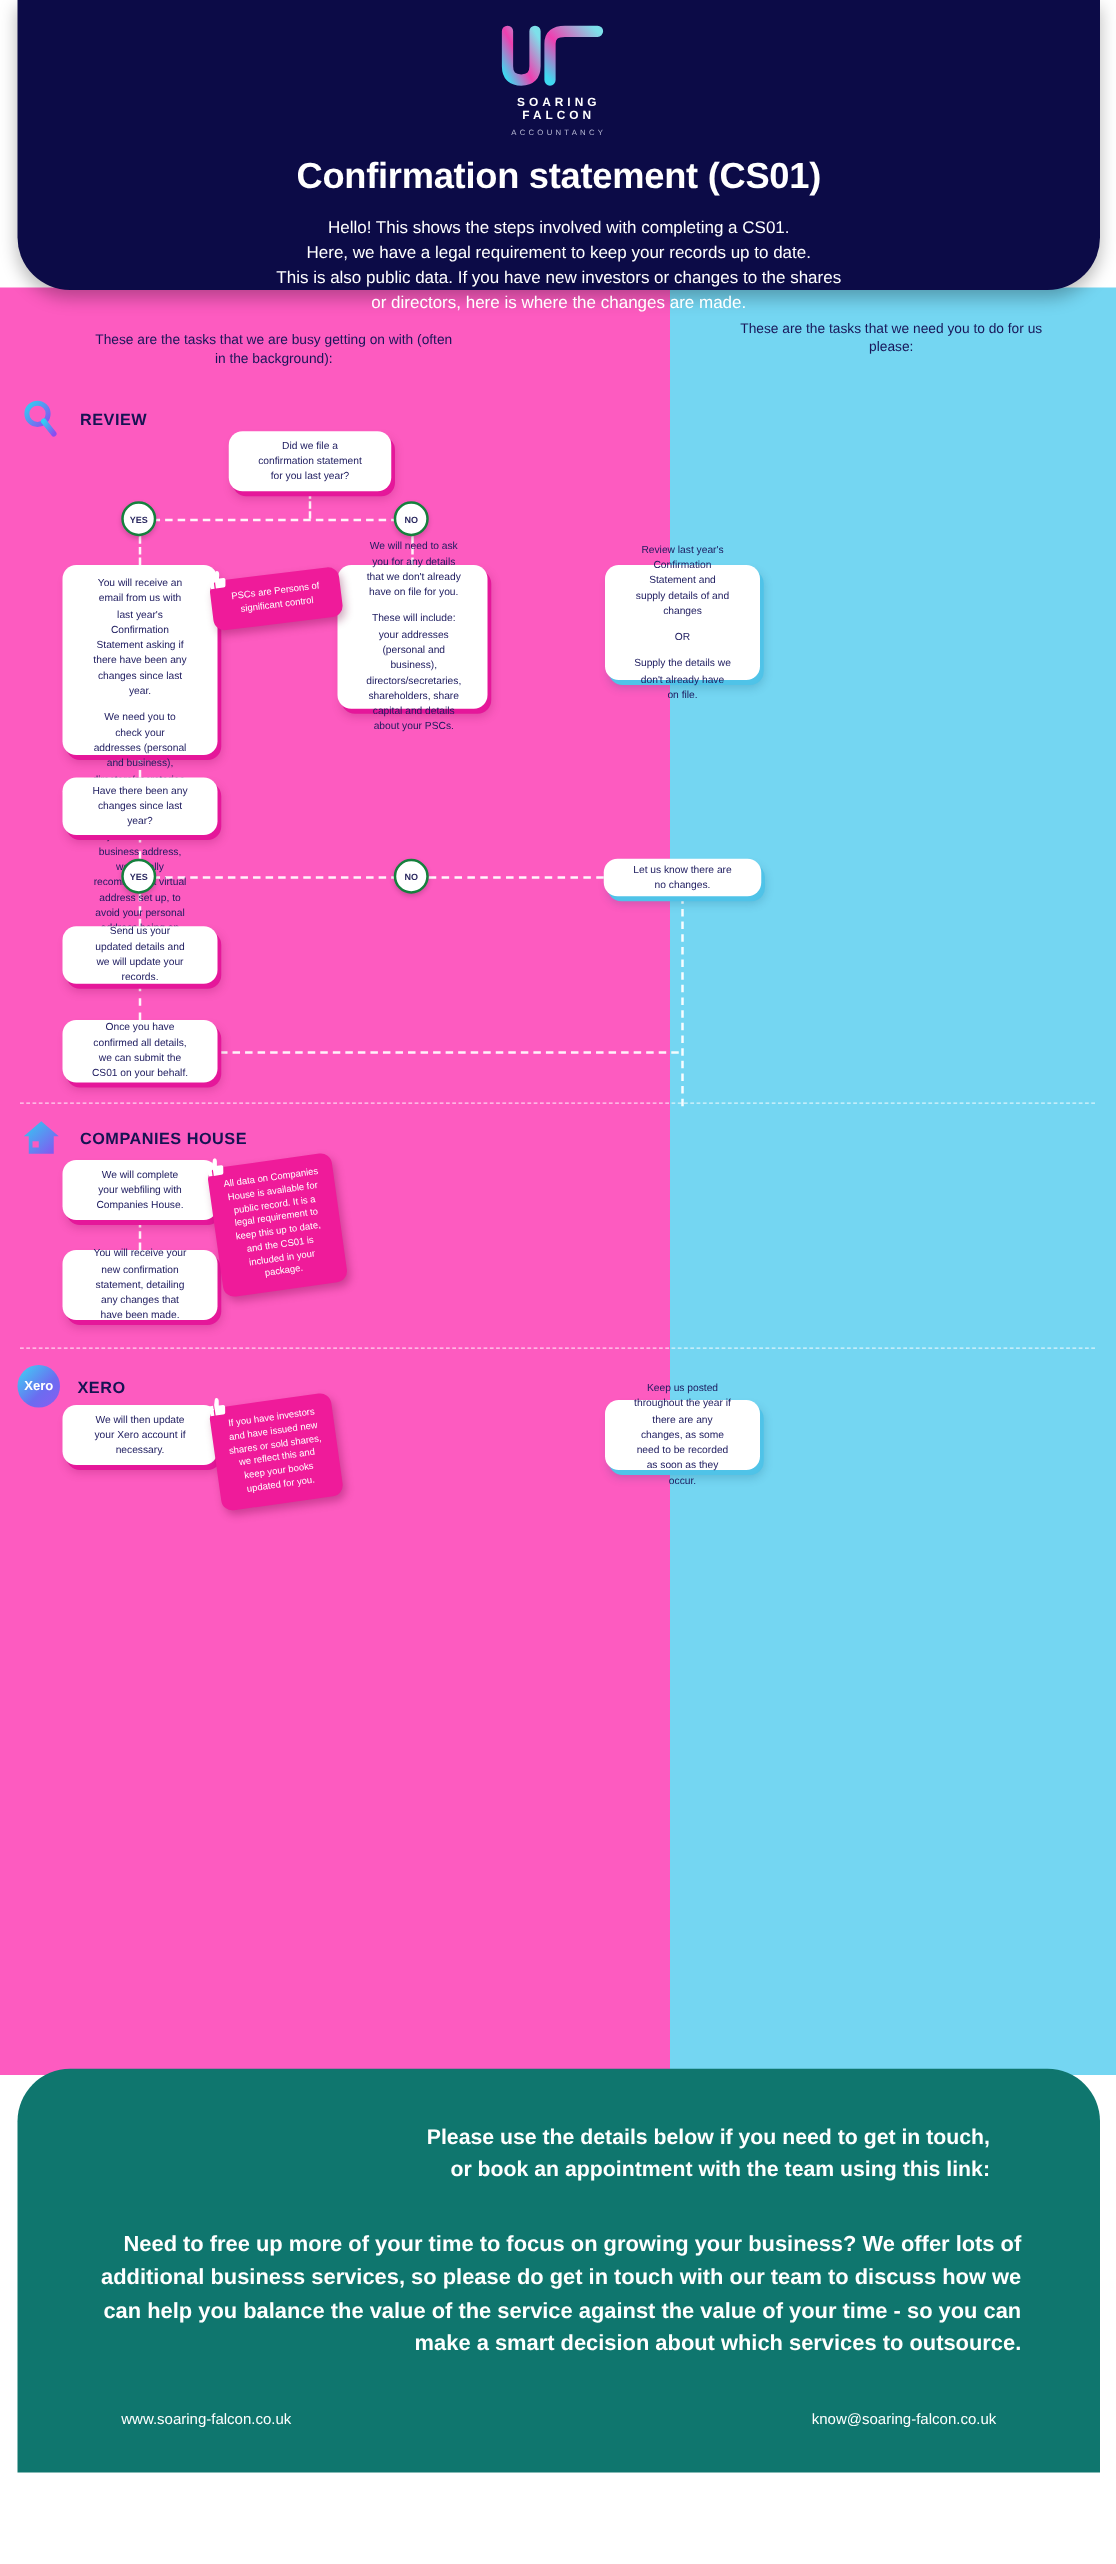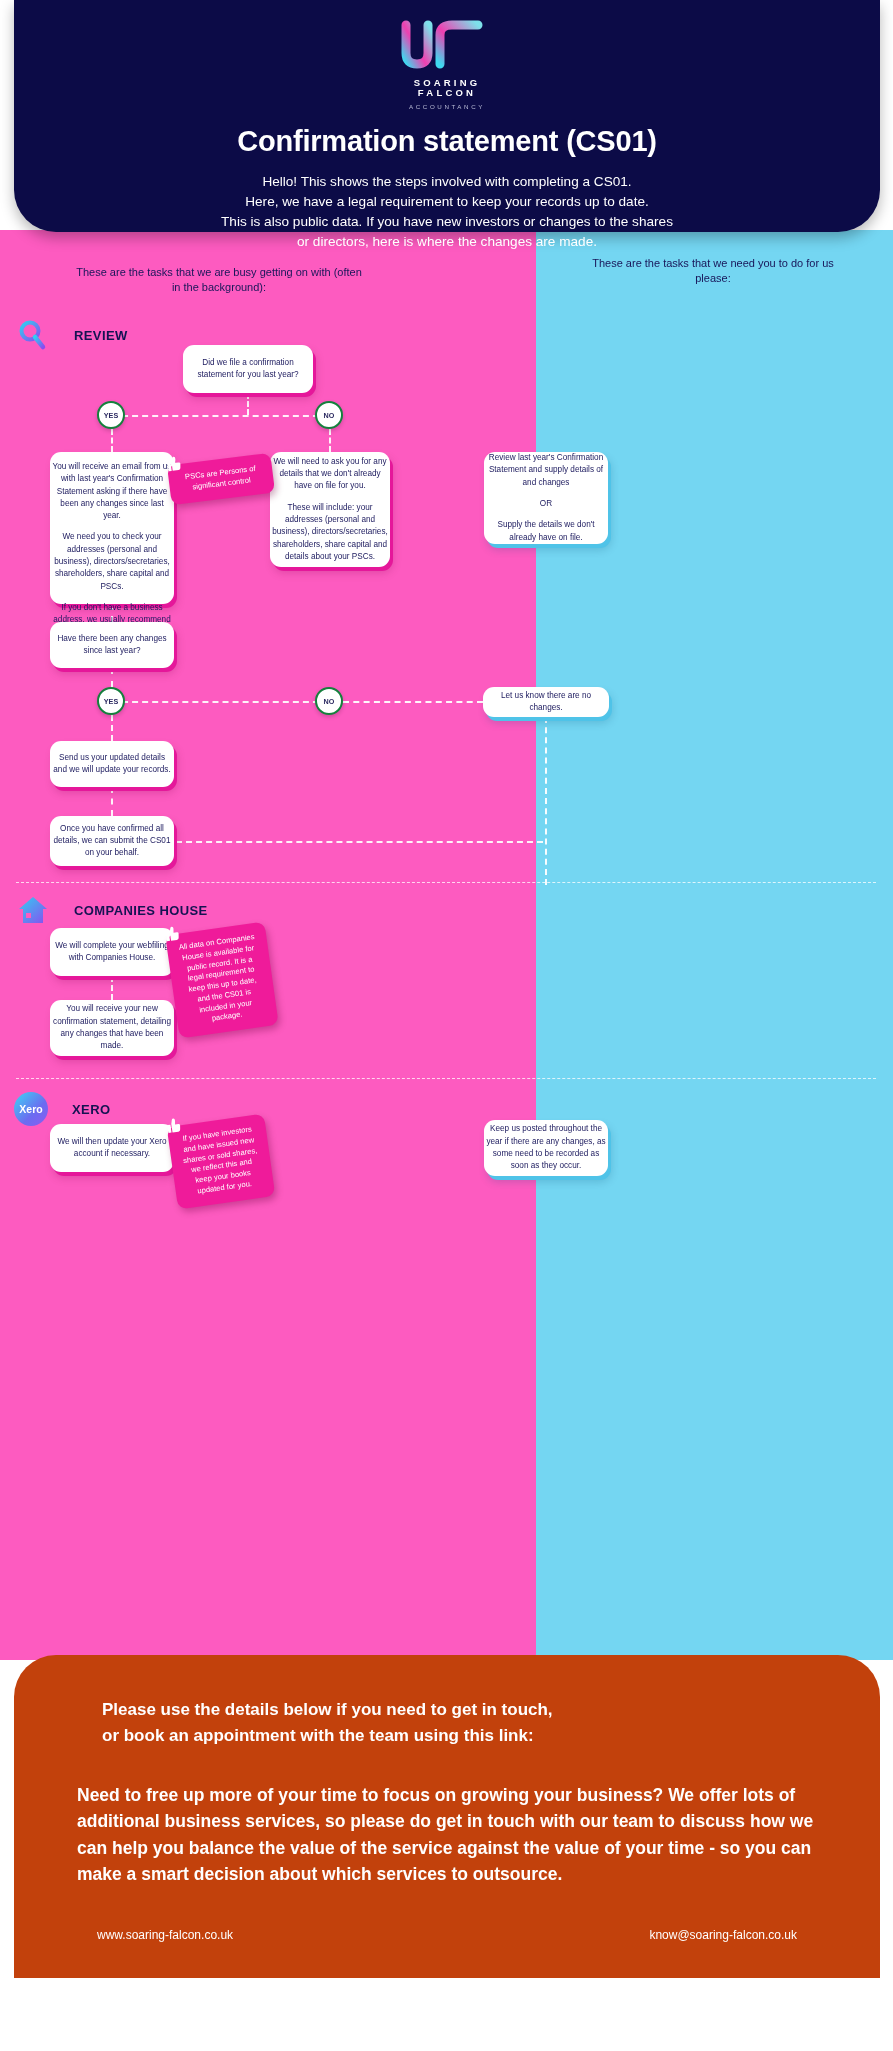--- a/index.html
+++ b/index.html
@@ -88,21 +88,21 @@
     font-weight: 500;
   }
   .cap-left  { left: 74px;  top: 265px; width: 290px; }
   .cap-right { left: 588px; top: 256px; width: 250px; }
 
   
   .section-head {
     position: absolute;
     display: flex;
     align-items: center;
-    gap: 24px;
+    gap: 14px;
   }
   .section-head .label {
     color: #151352;
     font-size: 13px;
     font-weight: 700;
     letter-spacing: 0.4px;
   }
   .sec-review   { left: 16px; top: 318px; }
   .sec-ch       { left: 16px; top: 893px; }
   .sec-xero     { left: 14px; top: 1092px; }
@@ -124,21 +124,21 @@
     position: absolute;
     background: #ffffff;
     border-radius: 11px;
     display: flex;
     align-items: center;
     justify-content: flex-start;
     text-align: center;
     color: #1c1a5e;
     font-size: 8.2px;
     line-height: 1.5;
-    padding: 9px 2px;
+    padding: 9px 23px;
     z-index: 3;
   }
   .card.pinkcard { box-shadow: 3px 4px 0 #e5179a, 3px 6px 8px rgba(120,0,70,0.22); }
   .card.bluecard { box-shadow: 3px 4px 0 #4fc3e8, 3px 6px 8px rgba(0,70,110,0.20); }
   .card p { margin: 0; }
   .card p + p { margin-top: 9px; }
 
   
   .pill {
     position: absolute;
@@ -193,23 +193,23 @@
     position: absolute;
     left: -4px; top: -11px;
     width: 20px; height: 20px;
   }
 
   
   .footer {
     position: absolute;
     left: 14px; top: 1655px;
     width: 866px; height: 323px;
-    background: #c2410c;
+    background: #0f766e;
     border-radius: 42px 42px 0 0;
-    text-align: left;
+    text-align: right;
     z-index: 5;
     color: #ffffff;
   }
   .footer .block1 {
     margin: 42px auto 0;
     width: 690px;
     font-size: 17px;
     font-weight: 700;
     line-height: 1.55;
   }

